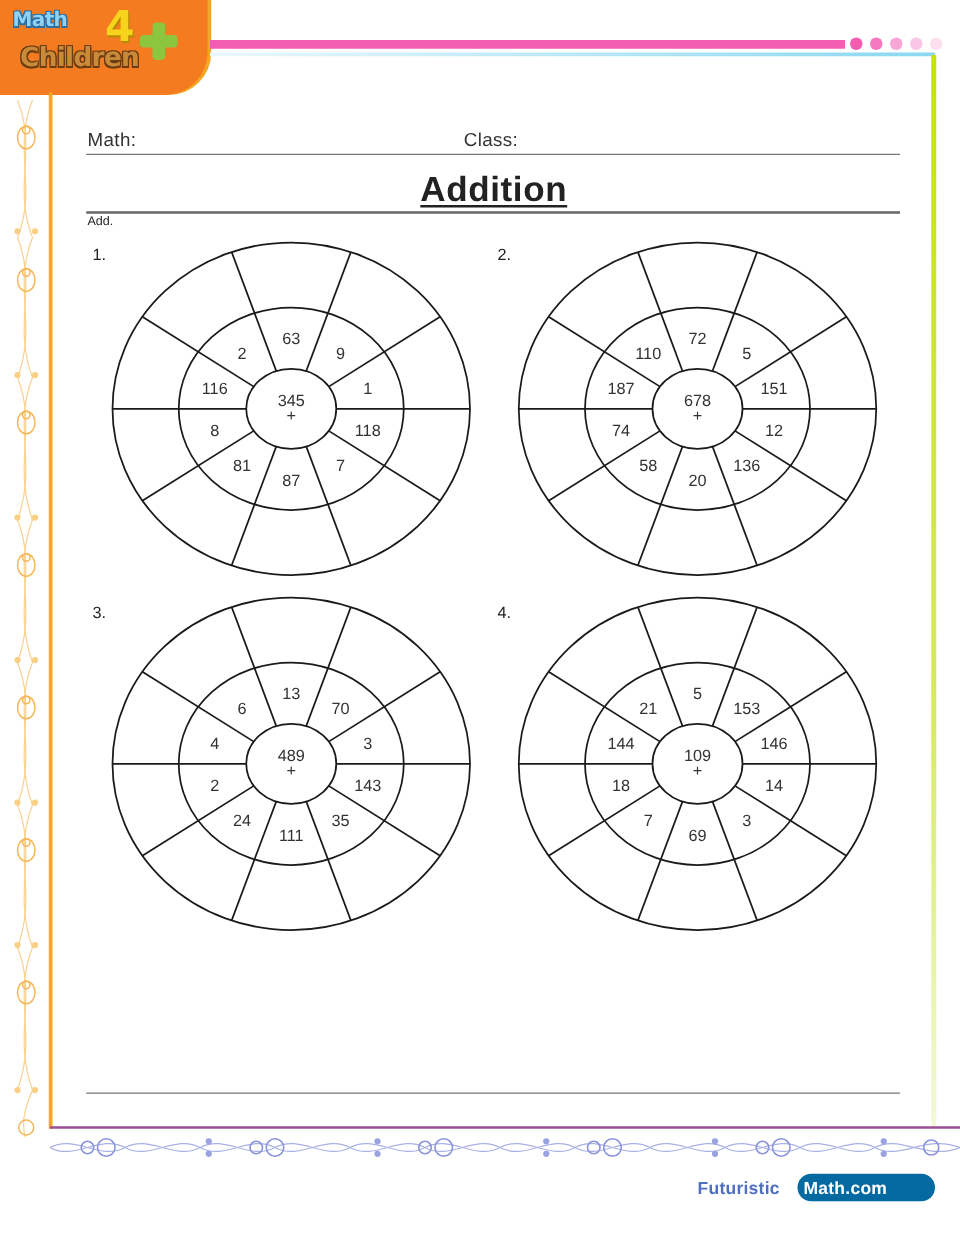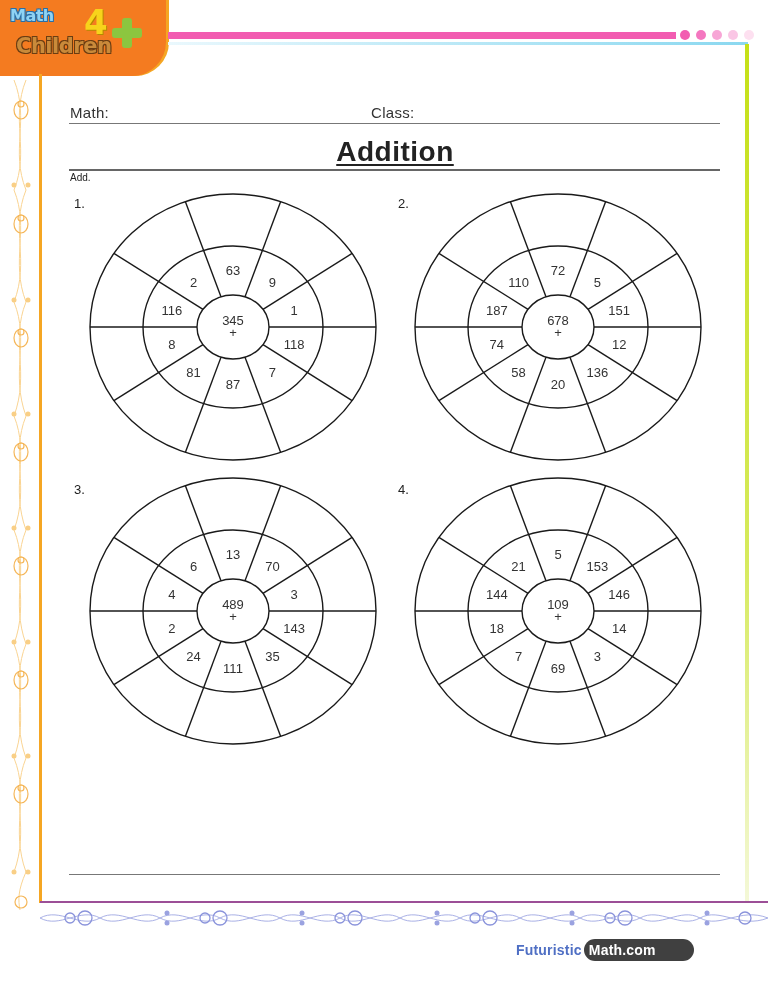--- a/index.html
+++ b/index.html
@@ -40,23 +40,23 @@
     .instructions { position: absolute; left: 70px; top: 172px; font-size: 10px; color: #222; }
     .footer-line { position: absolute; left: 69px; top: 874px; width: 651px; height: 1px; background: #777; }
 
     .problem-num { position: absolute; font-size: 13px; color: #222; }
 
     .wheel { position: absolute; left: 0; top: 0; width: 768px; height: 994px; pointer-events: none; }
     .wheel text { font-family: "Liberation Sans", "DejaVu Sans", sans-serif; font-size: 13px; fill: #333; }
     .wheel .slot { pointer-events: all; }
 
     
-    .brand { position: absolute; left: 516px; top: 938px; height: 24px; display: flex; align-items: center; }
+    .brand { position: absolute; left: 558px; top: 938px; height: 24px; display: flex; align-items: center; gap: 12px; }
     .brand-first { font-weight: bold; font-size: 14px; color: #4f6fc4; padding-right: 2px; letter-spacing: 0.2px; }
-    .brand-pill { background: #404040; color: #ffffff; font-weight: bold; font-size: 14px; border-radius: 12px; padding: 3px 38px 3px 5px; letter-spacing: 0.2px; }
+    .brand-pill { background: #0369a1; color: #ffffff; font-weight: bold; font-size: 14px; border-radius: 12px; padding: 3px 38px 3px 5px; letter-spacing: 0.2px; }
   </style>
 </head>
 <body>
 
 <div class="logo-tab">
   <span class="logo-line1">Math</span>
   <span class="logo-four">4</span>
   <span class="logo-plus"></span>
   <span class="logo-line2">Children</span>
 </div>

